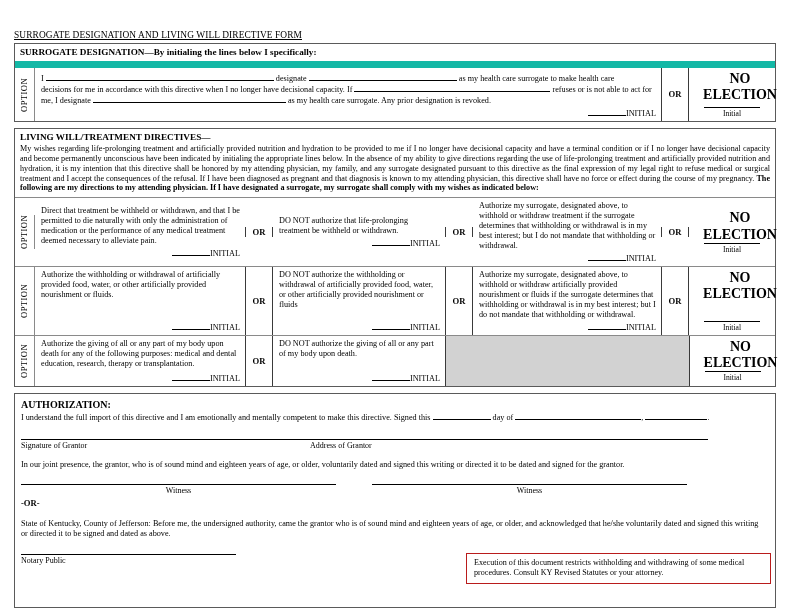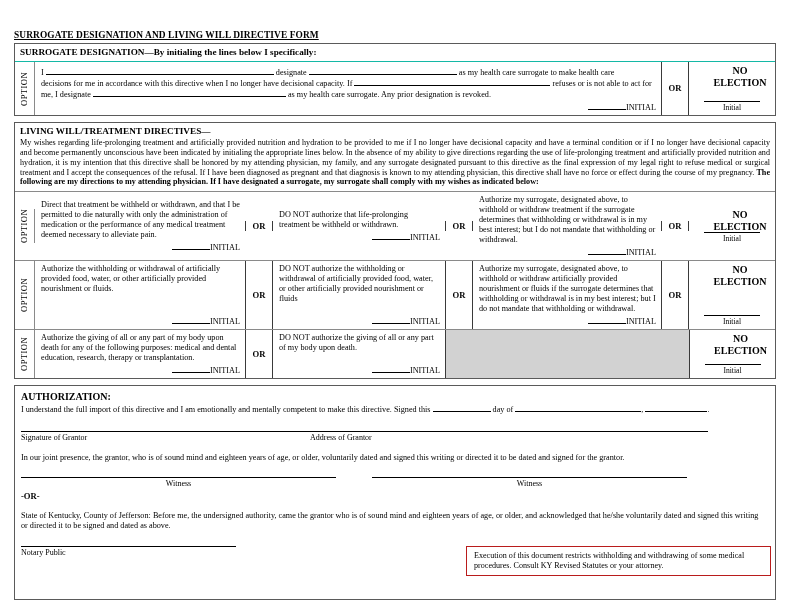--- a/index.html
+++ b/index.html
@@ -21,21 +21,21 @@
     position: relative;
     width: 790px;
     height: 611px;
     box-sizing: border-box;
     padding: 30px 14px 10px 14px;
   }
 
   
   .bold { font-weight: bold; }
   .ul-title {
-    font-weight: bold;
+    font-weight: normal;
     font-size: 9.4px;
     text-decoration: underline;
     letter-spacing: .1px;
     margin-bottom: 2px;
   }
   .blank {
     display: inline-block;
     border-bottom: 1px solid #000;
     vertical-align: baseline;
     height: .85em;
@@ -48,21 +48,21 @@
   
   .box {
     border: 1px solid #5a5a5a;
     box-sizing: border-box;
   }
 
   .band-head {
     padding: 2.5px 5px 3px 5px;
     font-weight: bold;
     font-size: 9.2px;
-    border-bottom: 1px solid #14b8a6;
+    border-bottom: 7px solid #14b8a6;
   }
 
   
   .optrow {
     display: flex;
     align-items: stretch;
     width: 100%;
     box-sizing: border-box;
   }
   .optrow + .optrow { border-top: 1px solid #8a8a8a; }
@@ -117,21 +117,21 @@
     box-sizing: border-box;
     display: flex;
     flex-direction: column;
     align-items: center;
     justify-content: flex-start;
     padding: 3px 6px 3px 6px;
     text-align: center;
   }
   .noelect .ne-title {
     font-weight: bold;
-    font-size: 10px;
+    font-size: 14px;
     line-height: 1.15;
     margin-left: 16px;
   }
   .noelect .ne-init {
     margin-top: auto;
     width: 56px;
     text-align: center;
   }
   .noelect .ne-init .ne-rule {
     border-top: 1.6px solid #000;

